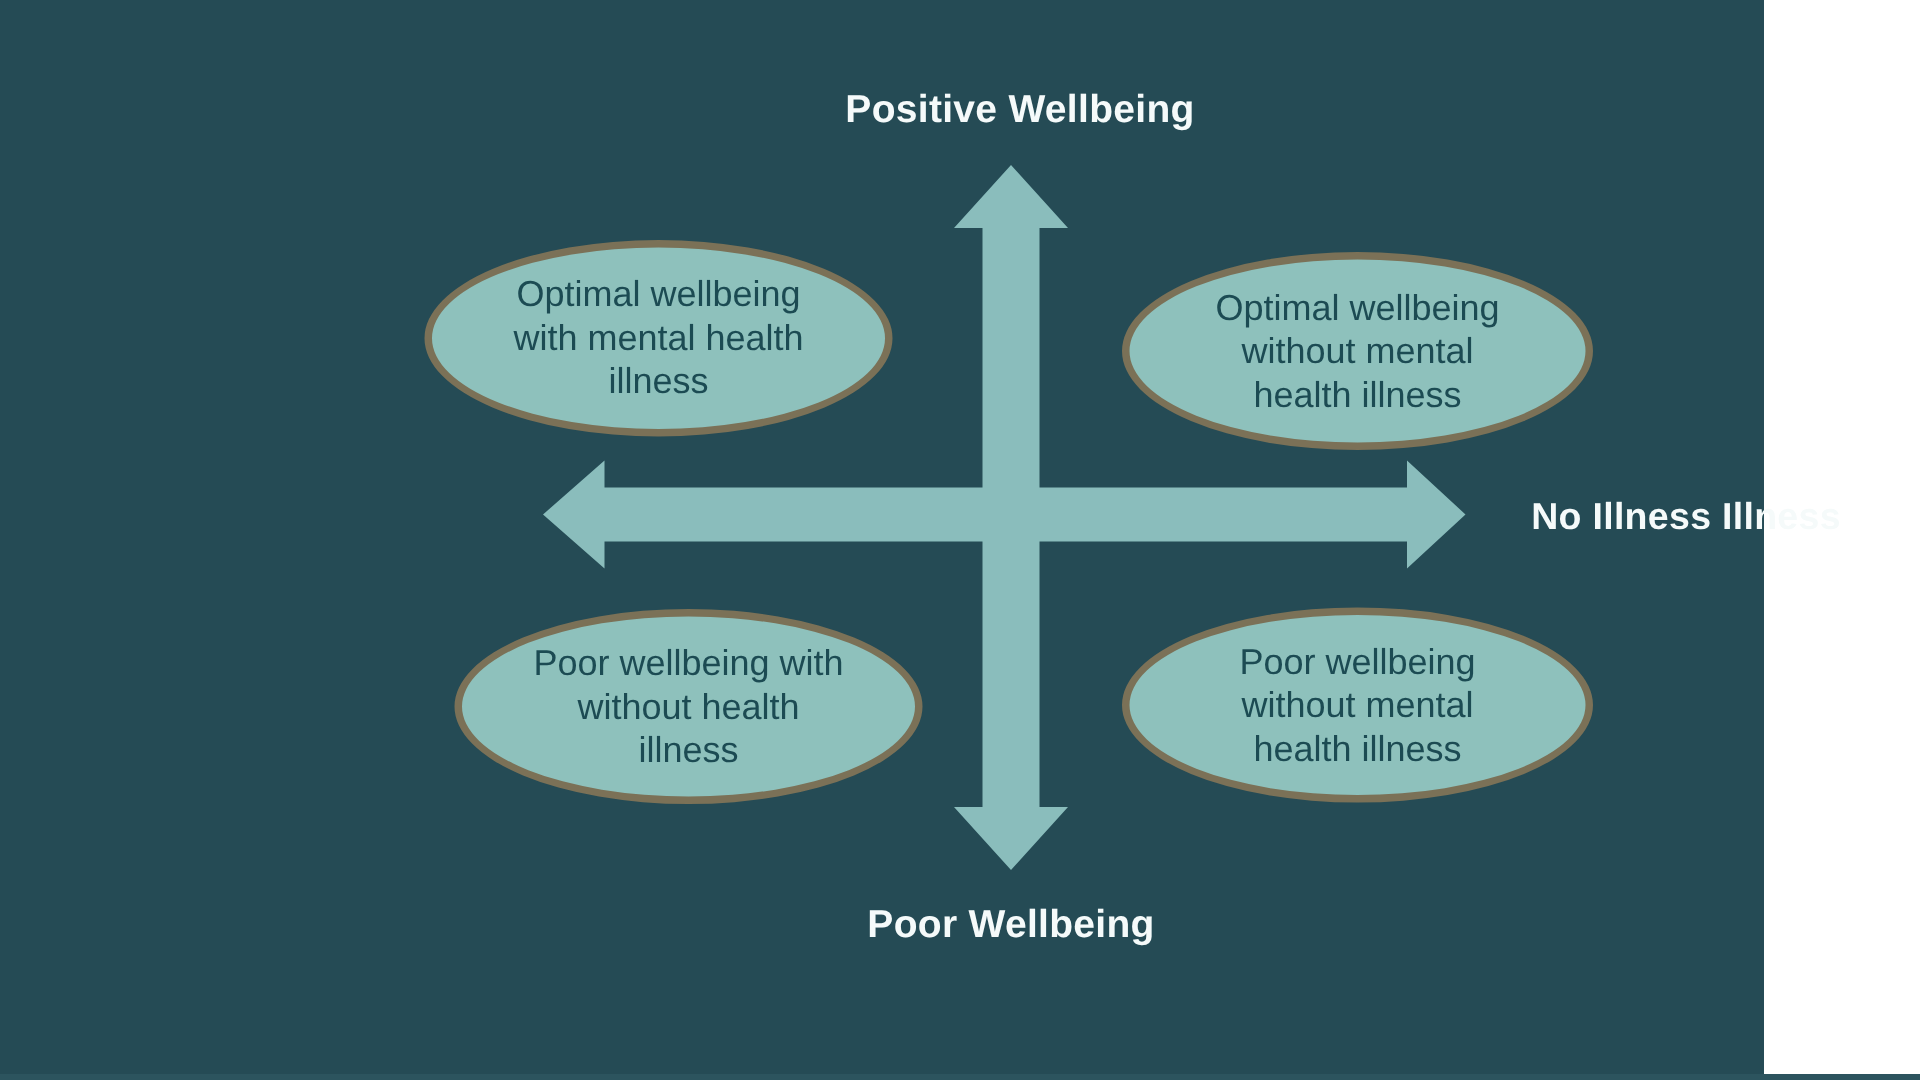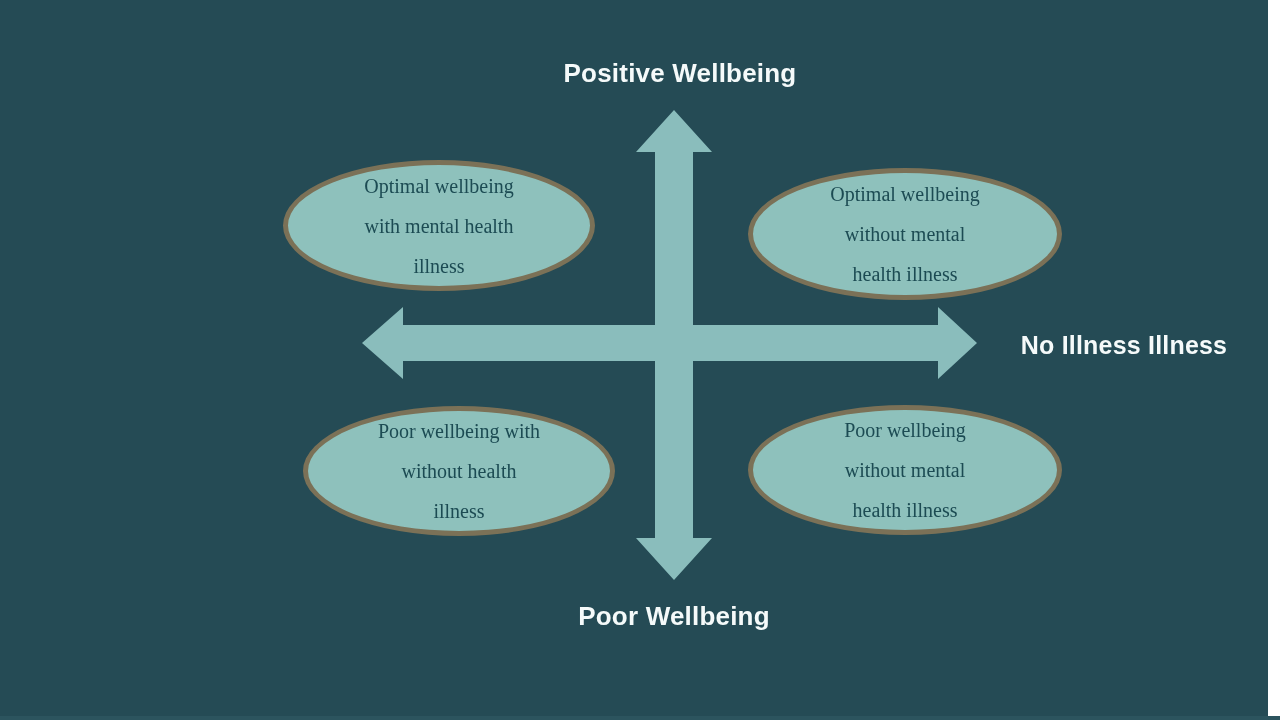--- a/index.html
+++ b/index.html
@@ -5,21 +5,21 @@
   html, body {
     margin: 0;
     padding: 0;
     width: 1280px;
     height: 720px;
     overflow: hidden;
     font-family: "Liberation Sans", sans-serif;
   }
   .stage {
     position: relative;
-    width: 1268px;
+    width: 1176px;
     height: 720px;
     background: var(--bg, #254b55);
   }
   .axes-svg {
     position: absolute;
     left: 0;
     top: 0;
     width: 1280px;
     height: 720px;
     display: block;
@@ -43,24 +43,23 @@
     background: var(--ellipse_fill, #8ec1bc);
     border: 5px solid var(--ellipse_border, #7b7157);
     box-sizing: border-box;
     display: flex;
     align-items: center;
     justify-content: center;
     text-align: center;
   }
   .ellipse .q-text {
     color: var(--ellipse_text, #1c4b53);
-    font-size: 20px;
-    line-height: 40px;
+    font-size: 24px;
+    line-height: 29px;
     white-space: pre-line;
-    font-family: Liberation Serif, serif;
   }
   .ellipse.tl { left: 283px; top: 160px; width: 312px; height: 131px; }
   .ellipse.tr { left: 748px; top: 168px; width: 314px; height: 132px; }
   .ellipse.bl { left: 303px; top: 406px; width: 312px; height: 130px; }
   .ellipse.br { left: 748px; top: 405px; width: 314px; height: 130px; }
   .footer-strip {
     position: absolute;
     left: 0;
     bottom: 0;
     width: 1280px;

